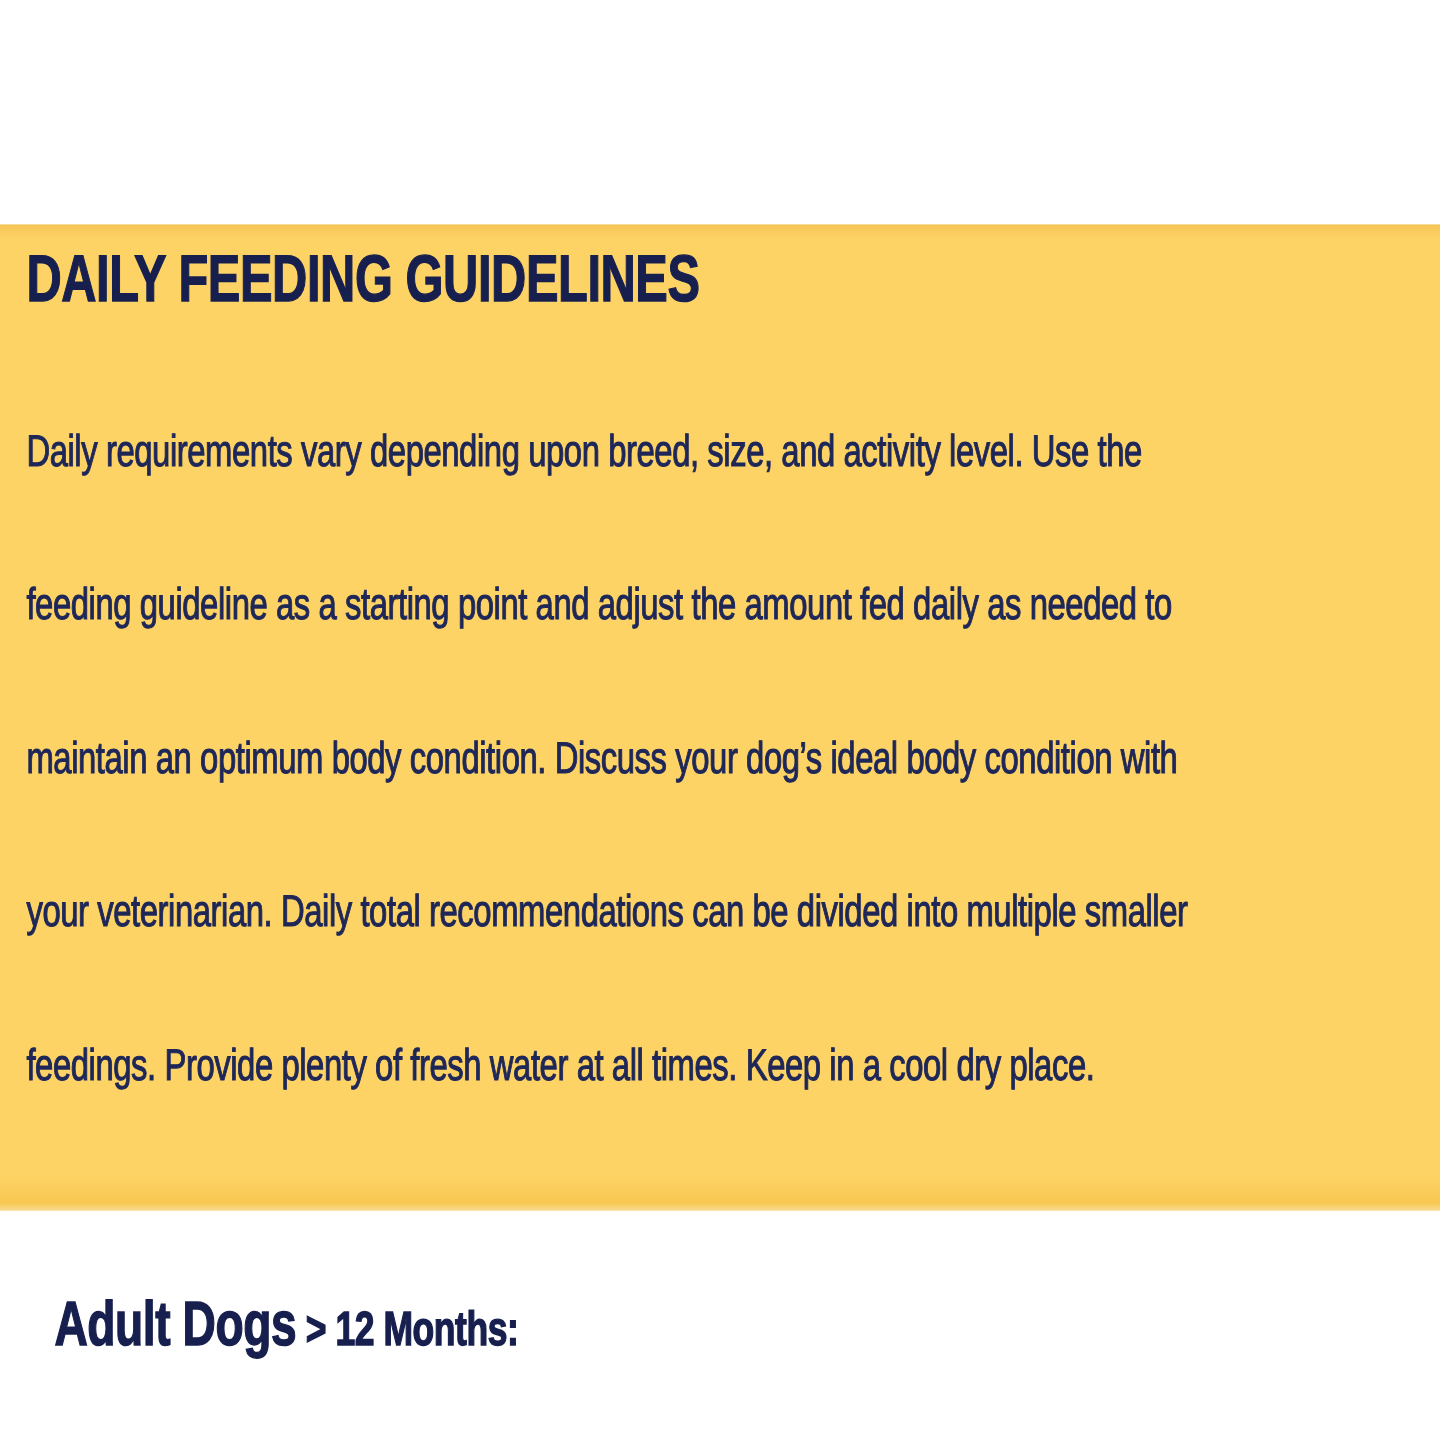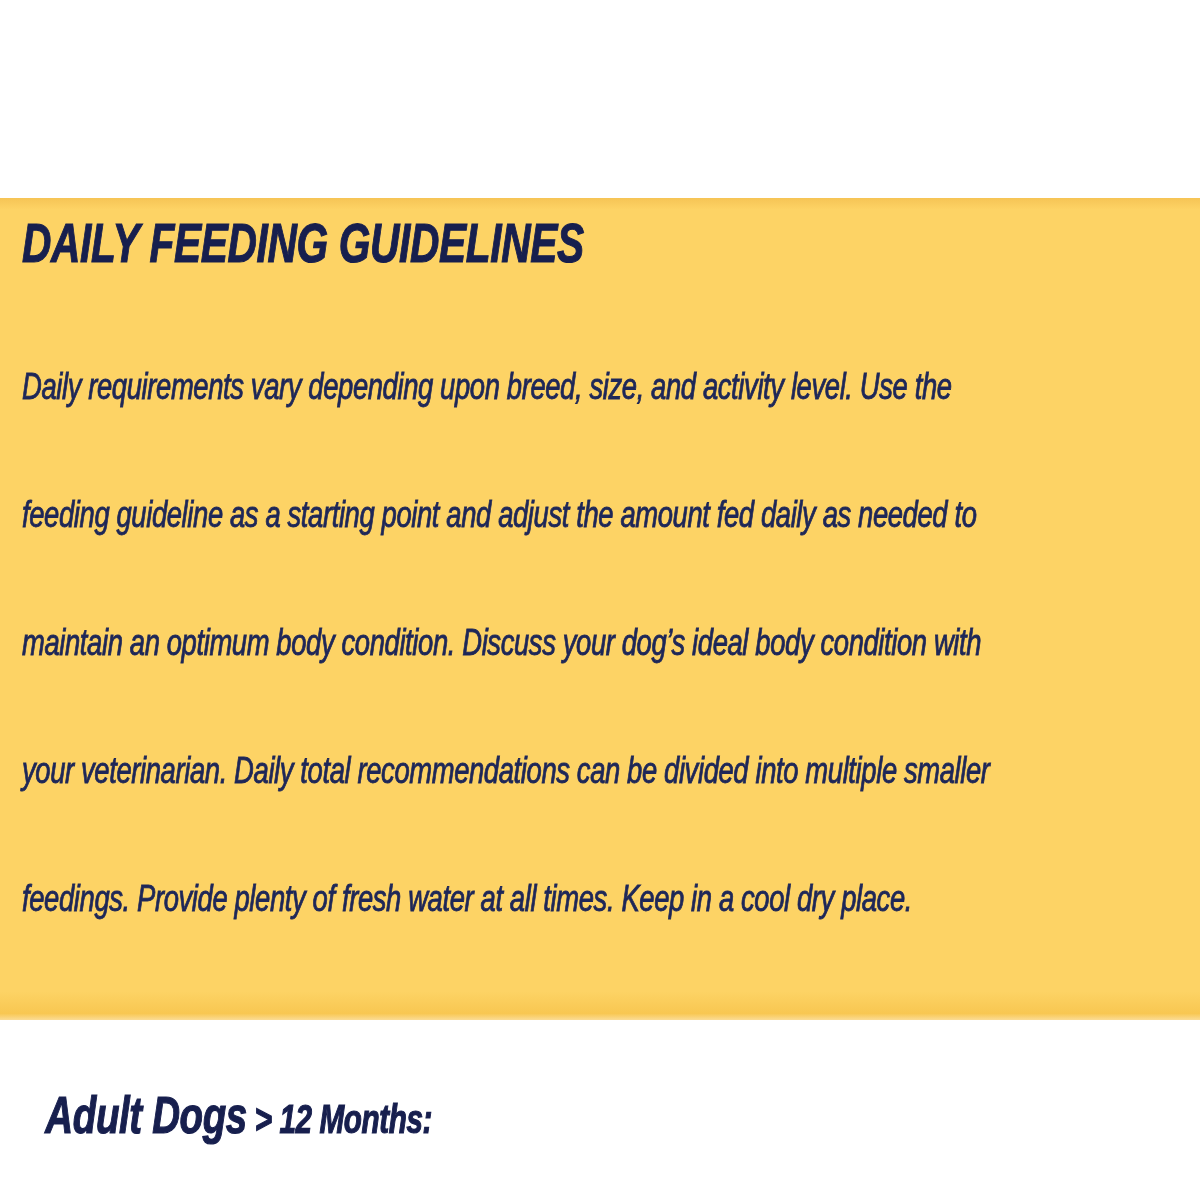--- a/index.html
+++ b/index.html
@@ -13,27 +13,26 @@
   }
   .page {
     position: relative;
     width: 1200px;
     height: 1200px;
     background: #ffffff;
   }
   .panel {
     position: absolute;
     left: 0;
-    top: 198px;
+    top: 187px;
     width: 1200px;
     height: 822px;
     background: linear-gradient(180deg,
       #f6c455 0%, #fdd365 1.4%,
       #fdd365 96.5%, #f8c751 99.2%, #fbdc95 100%);
-    font-style: italic;
   }
   .content {
     position: absolute;
     left: 22px;
     top: 14px;
     width: 1160px;
     color: #1e2758;
   }
   
   .cond {

